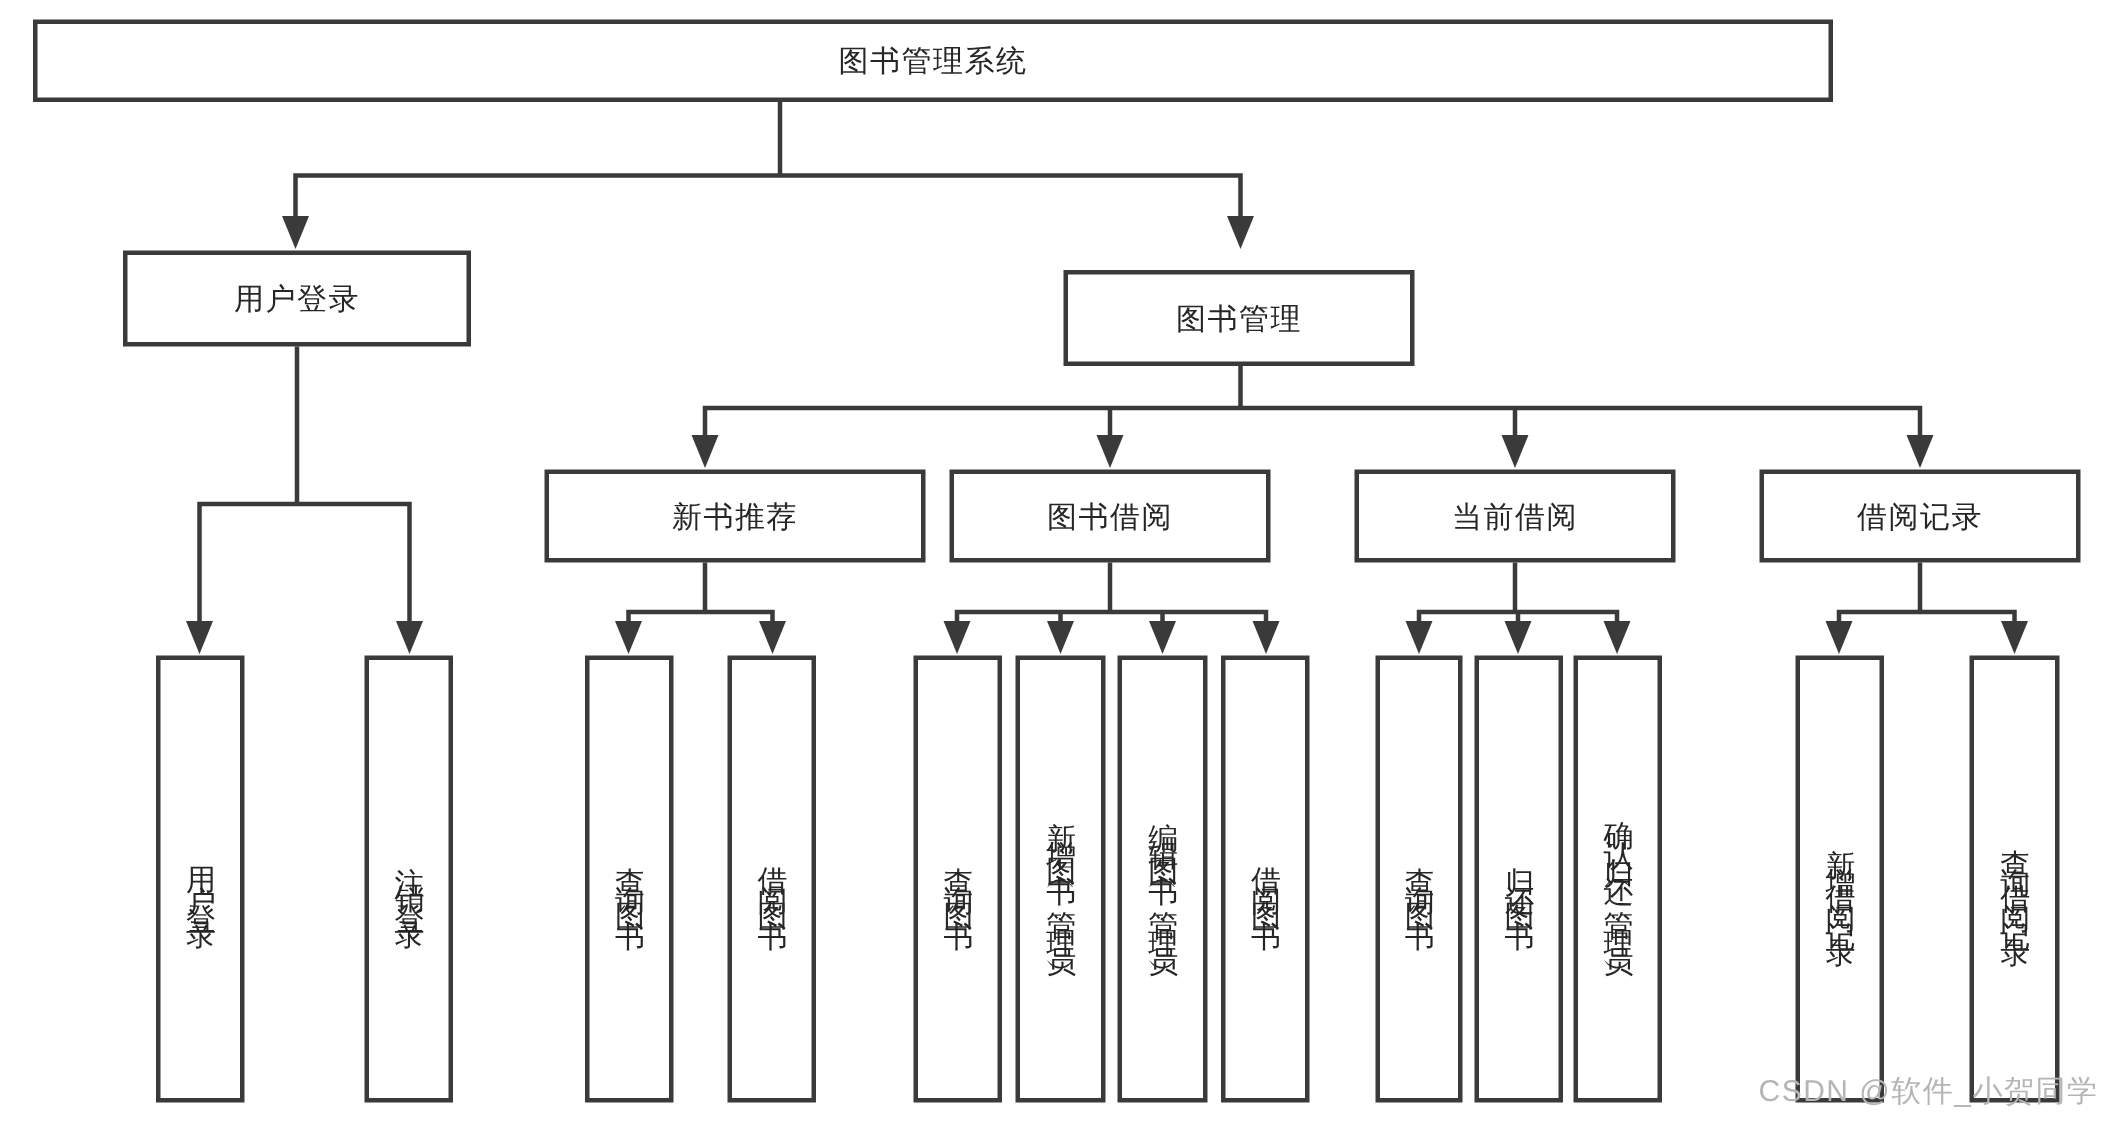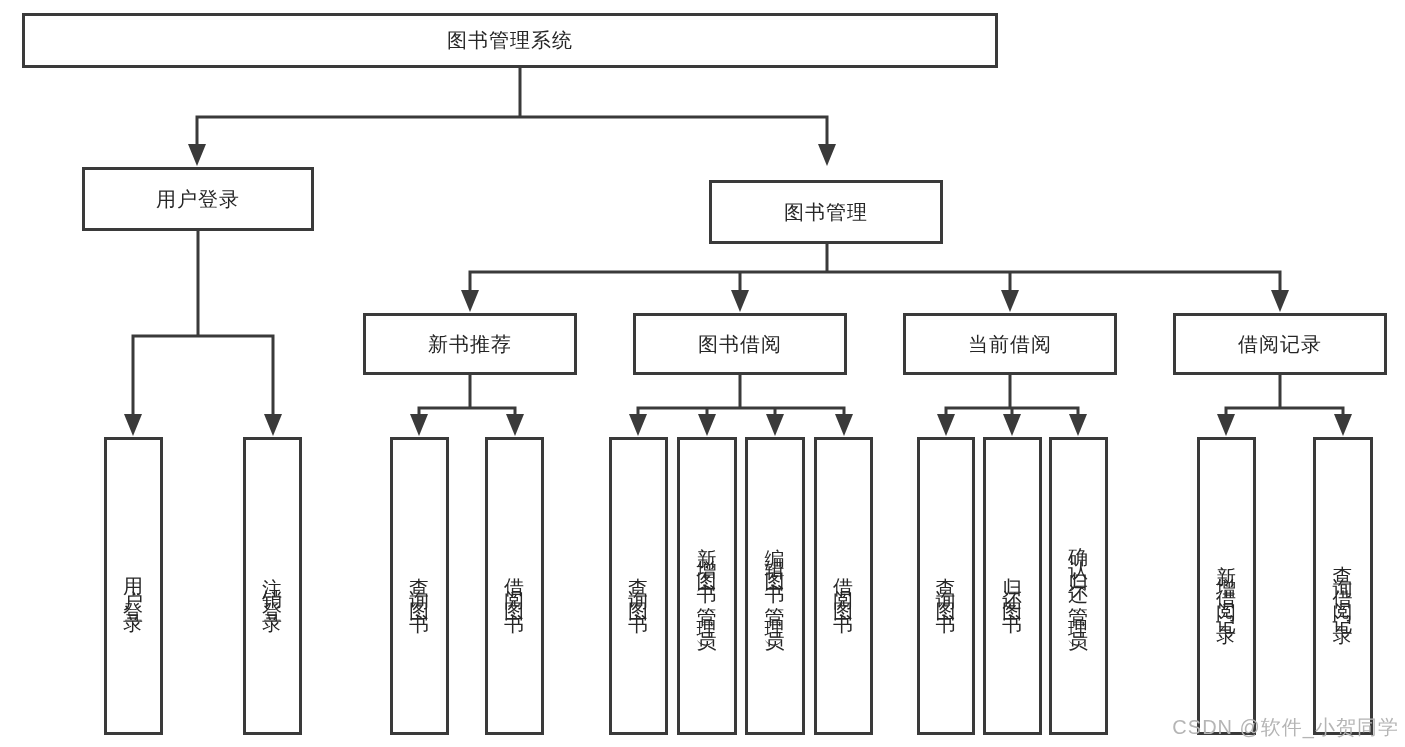--- a/index.html
+++ b/index.html
@@ -46,24 +46,24 @@
     position: absolute;
     right: 6px;
     bottom: 6px;
     color: #b5b5b5;
     font-size: 20px;
     letter-spacing: 1px;
     z-index: 5;
     text-align: center;
   }
   
-  .n-root           { left: 22px;   top: 13px;  width: 976px; height: 55px; }
+  .n-root           { left: 22px;   top: 13px;  width: 1200px; height: 55px; }
   .n-user-login     { left: 82px;   top: 167px; width: 232px; height: 64px; }
   .n-book-mgmt      { left: 709px;  top: 167px; width: 234px; height: 64px; margin-top: 13px; }
-  .n-new-rec        { left: 363px;  top: 313px; width: 214px; height: 62px; }
+  .n-new-rec        { left: 363px;  top: 313px; width: 254px; height: 62px; }
   .n-book-borrow    { left: 633px;  top: 313px; width: 214px; height: 62px; }
   .n-cur-borrow     { left: 903px;  top: 313px; width: 214px; height: 62px; }
   .n-borrow-records { left: 1173px; top: 313px; width: 214px; height: 62px; }
   .lf { top: 437px; height: 298px; }
   .lf-1  { left: 104px;  width: 59px; }
   .lf-2  { left: 243px;  width: 59px; }
   .lf-3  { left: 390px;  width: 59px; }
   .lf-4  { left: 485px;  width: 59px; }
   .lf-5  { left: 609px;  width: 59px; }
   .lf-6  { left: 677px;  width: 60px; }

